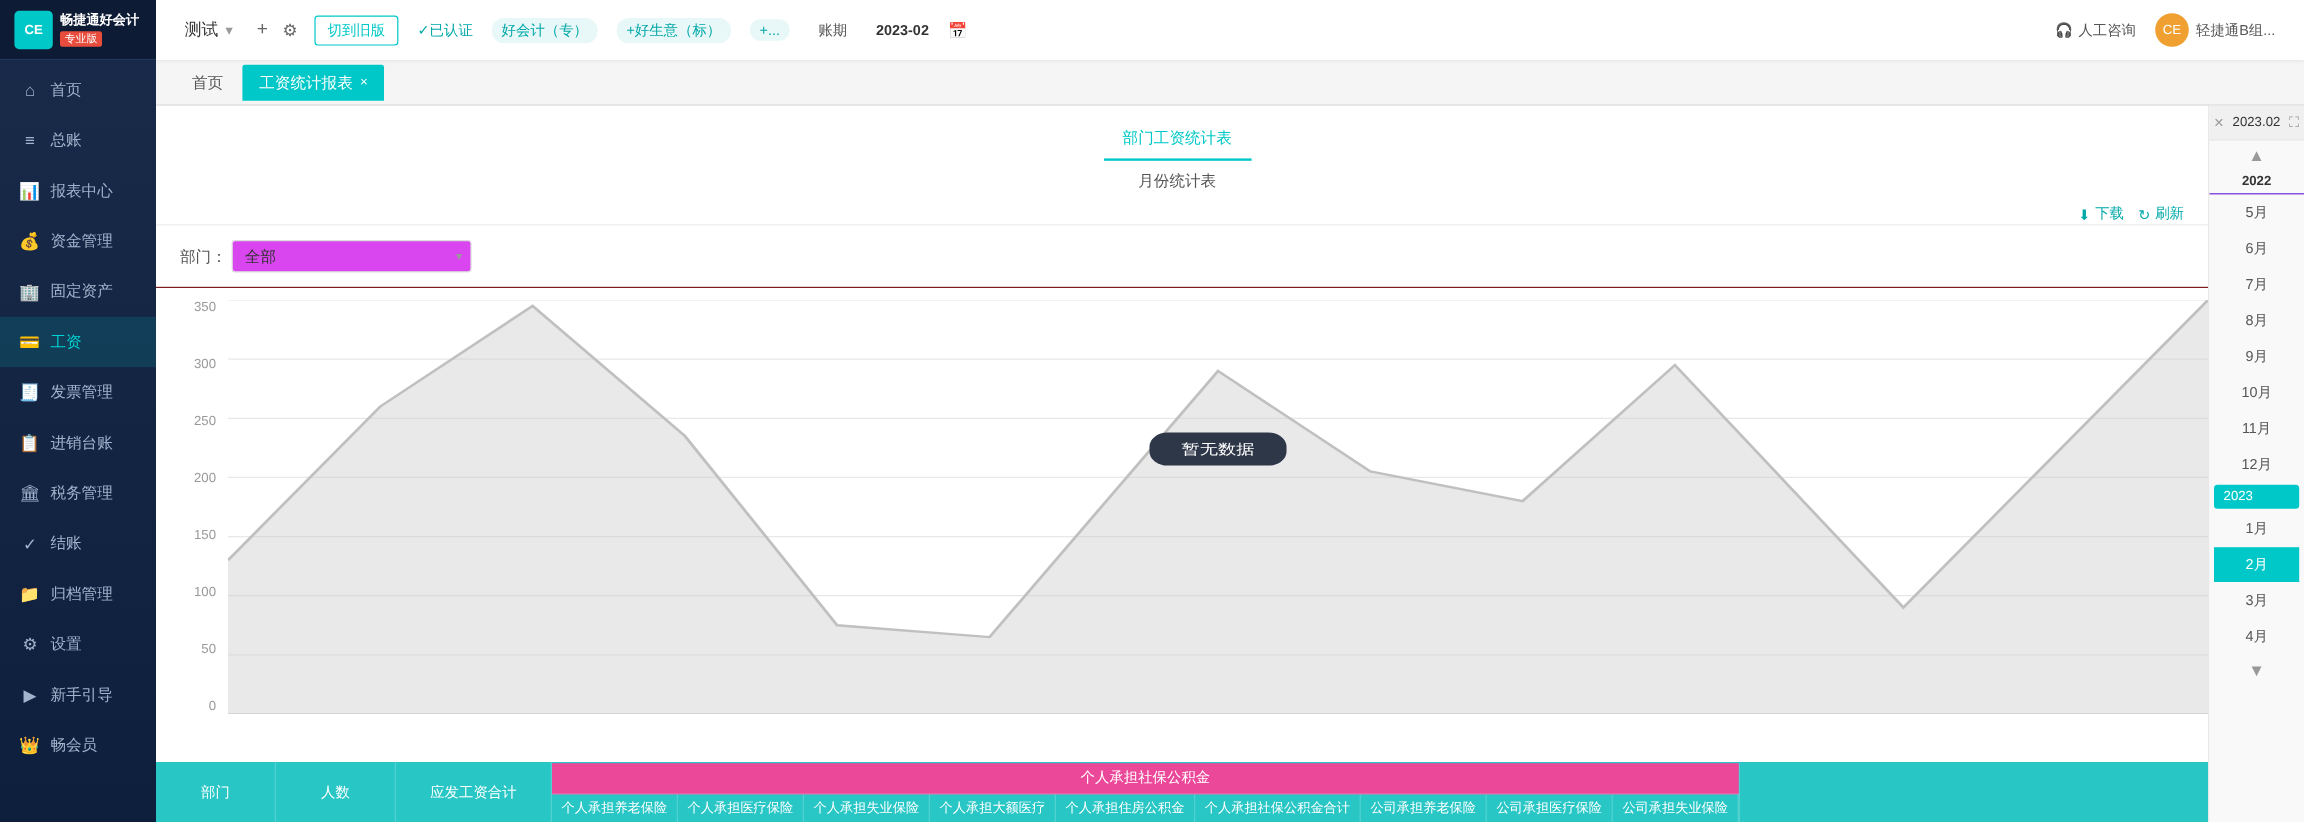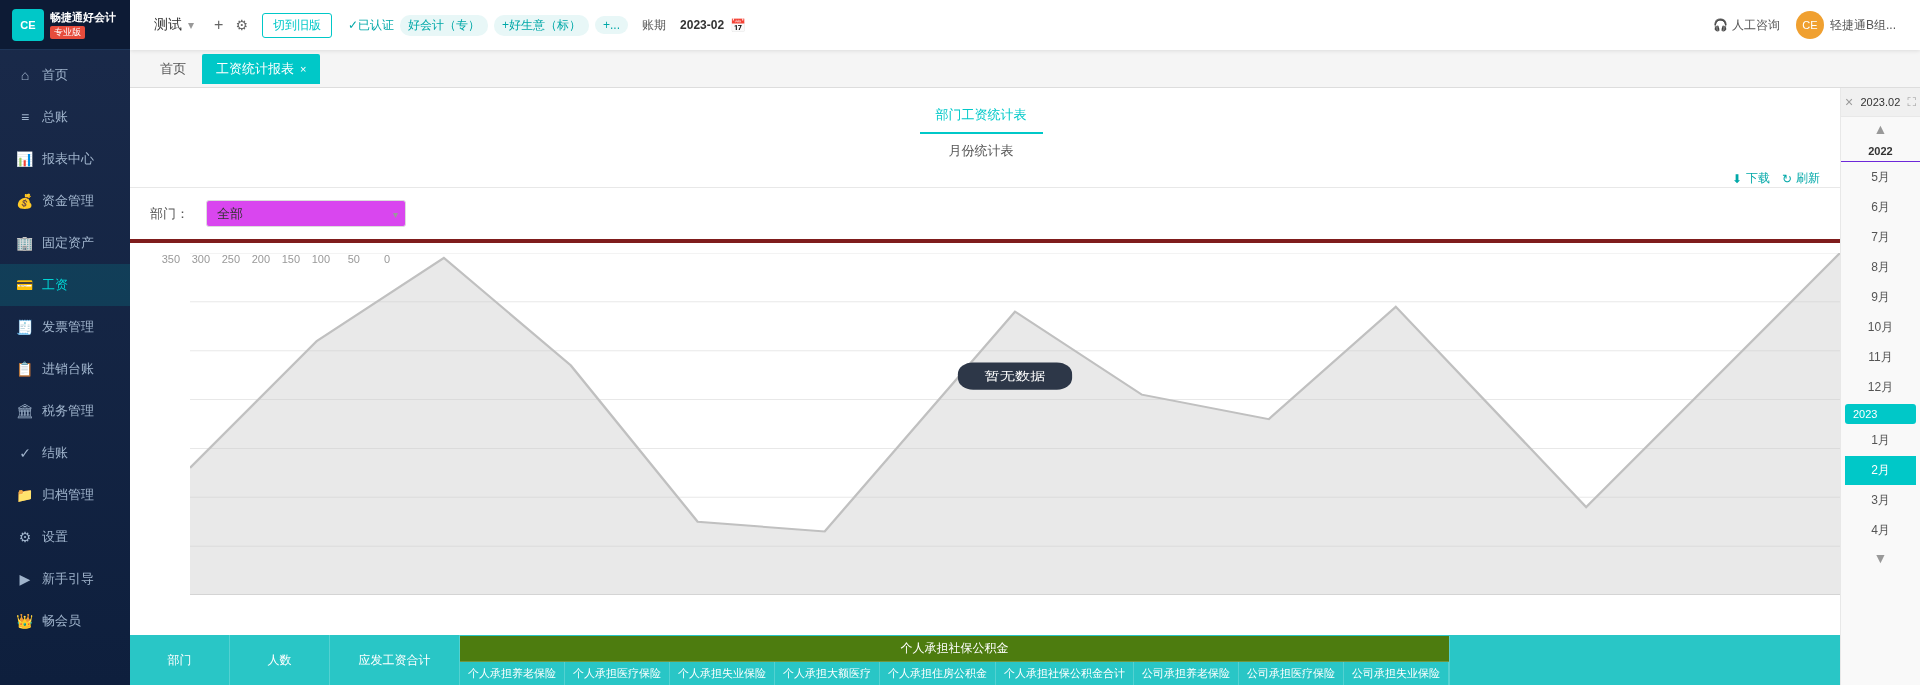--- a/index.html
+++ b/index.html
@@ -39,21 +39,21 @@
       box-shadow: 0 1px 4px rgba(0,0,0,0.1); z-index: 99;
     }
     .topbar-title { font-size: 14px; color: #333; font-weight: 500; }
     .topbar-arrow { color: #999; margin: 0 6px; font-size: 12px; }
     .topbar-add { color: #666; font-size: 16px; margin-left: 8px; cursor: pointer; padding: 2px 6px; }
     .topbar-settings { color: #666; font-size: 14px; cursor: pointer; padding: 2px 6px; }
     .topbar-switch-btn {
       border: 1px solid #00c8c8; color: #00c8c8; background: white;
       padding: 3px 10px; border-radius: 3px; font-size: 12px; cursor: pointer; margin-left: 8px;
     }
-    .topbar-status { display: flex; align-items: center; gap: 6px; margin-left: 16px; }
+    .topbar-status { display: flex; align-items: center; gap: 16px; margin-left: 16px; }
     .status-tag { background: #e8f7f7; color: #00a8a8; font-size: 12px; padding: 2px 8px; border-radius: 10px; }
     .status-verify { color: #00a8a8; font-size: 12px; display: flex; align-items: center; gap: 3px; }
     .status-period { color: #555; font-size: 12px; margin-left: 8px; }
     .topbar-right { margin-left: auto; display: flex; align-items: center; gap: 16px; }
     .help-btn { color: #555; font-size: 12px; cursor: pointer; display: flex; align-items: center; gap: 4px; }
     .user-avatar { width: 28px; height: 28px; border-radius: 50%; background: #f0a030; display: flex; align-items: center; justify-content: center; color: white; font-size: 11px; }
     .user-name { font-size: 12px; color: #555; cursor: pointer; }
 
     
     .tabs-bar {
@@ -86,57 +86,57 @@
     .sub-tab {
       padding: 8px 16px; font-size: 13px; cursor: pointer; color: #555;
       border-bottom: 2px solid transparent; margin-right: 8px;
     }
     .sub-tab.active { color: #00c8c8; border-bottom-color: #00c8c8; font-weight: 500; }
     .sub-tab-actions { margin-left: auto; display: flex; gap: 12px; align-items: center; }
     .action-btn { font-size: 12px; color: #00a8a8; cursor: pointer; display: flex; align-items: center; gap: 4px; }
 
     
     .filter-row {
-      padding: 12px 20px; display: flex; align-items: center; gap: 17px;
-      background: white; border-bottom: 4px solid #7f1d1d;
+      padding: 12px 20px; display: flex; align-items: center; gap: 4px;
+      background: white; border-bottom: 1px solid #7f1d1d;
     }
     .filter-label { font-size: 13px; color: #555; }
     .filter-select {
       border: 1px solid #ddd; border-radius: 3px; padding: 5px 30px 5px 10px;
       font-size: 13px; color: #333; background: #d946ef; cursor: pointer;
       min-width: 200px; appearance: none; position: relative;
     }
     .select-wrapper { position: relative; display: inline-block; }
     .select-arrow { position: absolute; right: 8px; top: 50%; transform: translateY(-50%); color: #999; font-size: 10px; pointer-events: none; }
 
     
     .chart-container {
       flex: 1; padding: 10px 20px; position: relative; background: white; overflow: hidden;
     }
-    .chart-y-axis { position: absolute; left: 20px; top: 10px; bottom: 40px; display: flex; flex-direction: row; justify-content: space-between; }
+    .chart-y-axis { position: absolute; left: 20px; top: 10px; bottom: 40px; display: flex; flex-direction: column; justify-content: space-between; }
     .y-label { font-size: 11px; color: #999; text-align: right; width: 30px; }
     .chart-svg-wrapper { position: absolute; left: 60px; top: 10px; right: 0; bottom: 40px; }
 
     
     .table-footer {
       height: 50px; background: #29c6c6; display: flex; align-items: center;
       overflow-x: auto; flex-shrink: 0;
     }
     .table-col {
       min-width: 100px; padding: 0 8px; color: white; font-size: 12px;
       text-align: center; white-space: nowrap; flex-shrink: 0; height: 50px;
       display: flex; align-items: center; justify-content: center;
       border-right: 1px solid rgba(255,255,255,0.2);
     }
     .table-col-group {
       display: flex; flex-direction: column; align-items: center;
       border-right: 1px solid rgba(255,255,255,0.2); flex-shrink: 0;
     }
     .table-group-header {
-      background: #4d7c0f; color: white; font-size: 12px; padding: 4px 8px;
+      background: #ec4899; color: white; font-size: 12px; padding: 4px 8px;
       text-align: center; white-space: nowrap; width: 100%; border-bottom: 1px solid rgba(255,255,255,0.2);
     }
     .table-group-cols { display: flex; }
     .table-sub-col {
       min-width: 100px; padding: 4px 8px; color: white; font-size: 11px;
       text-align: center; white-space: nowrap; flex-shrink: 0;
       border-right: 1px solid rgba(255,255,255,0.2);
     }
 
     

